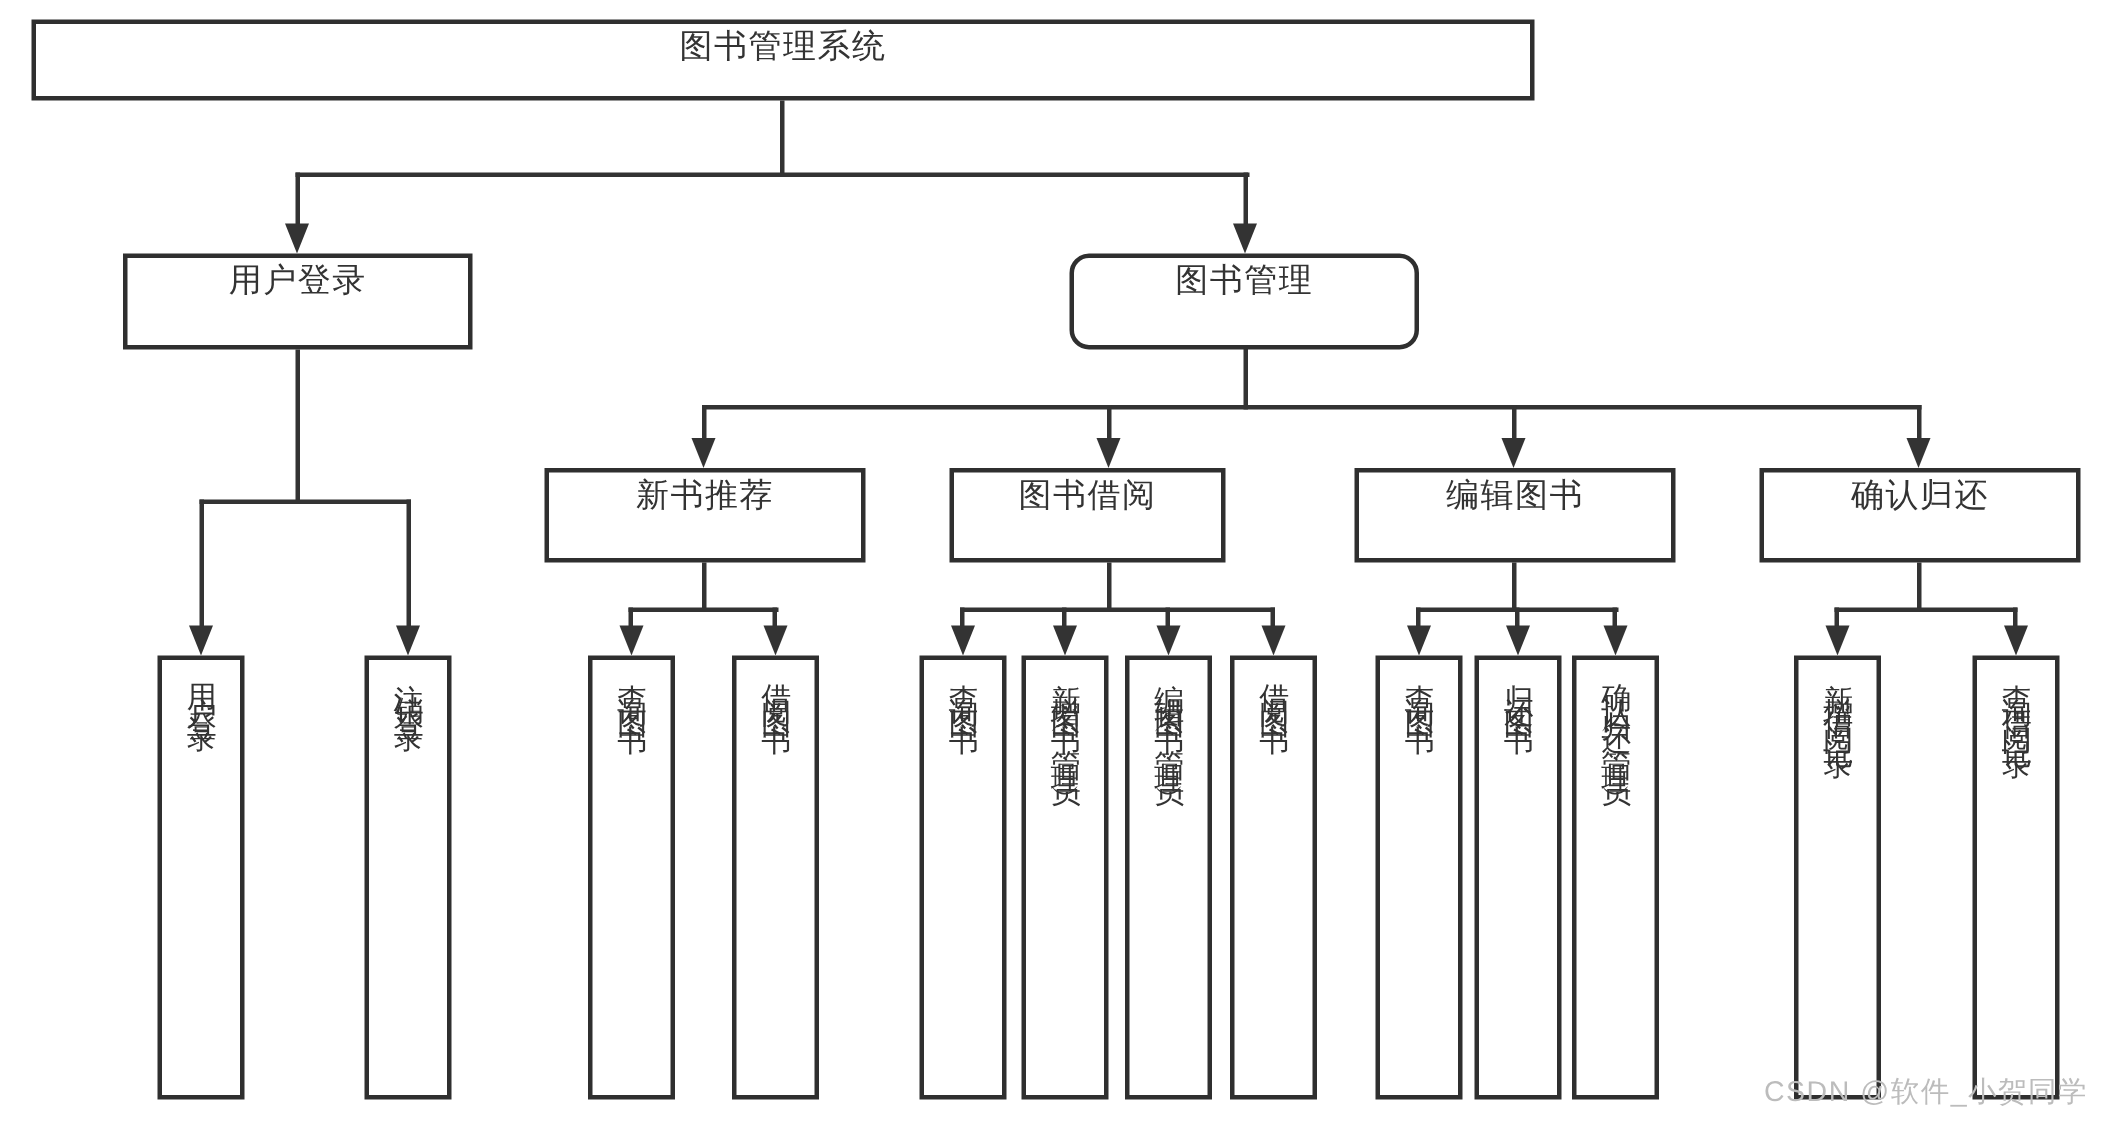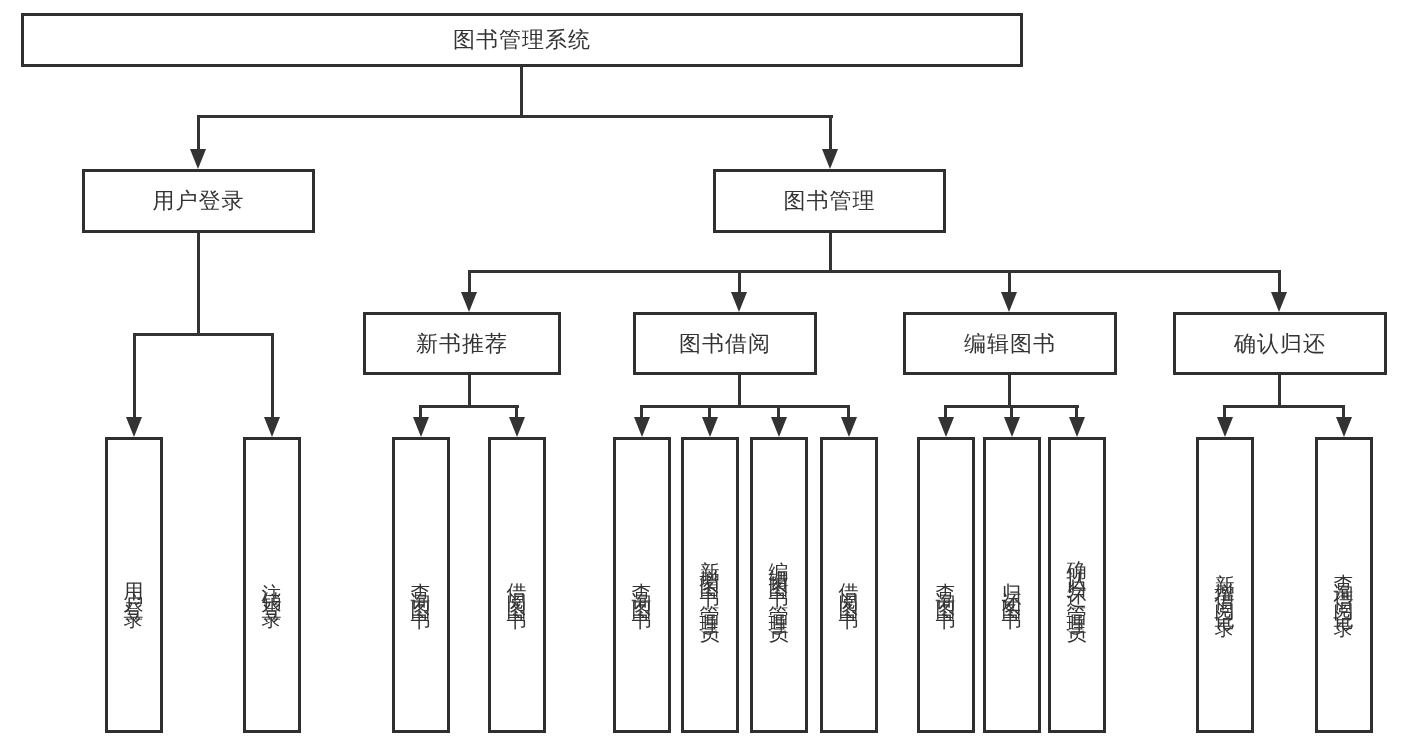--- a/index.html
+++ b/index.html
@@ -30,21 +30,20 @@
     border-right: 8px solid transparent;
     border-top: 20px solid #333333;
   }
   
   .box {
     position: absolute;
     box-sizing: border-box;
     border: 3px solid #2f2f2f;
     background: #ffffff;
     display: flex;
-    align-items: center;
     justify-content: center;
   }
   .hlabel {
     font-size: 22px;
     color: #333333;
     letter-spacing: 1px;
     white-space: nowrap;
   }
   .vtext {
     writing-mode: vertical-lr;
@@ -129,25 +128,25 @@
   <div class="ln" style="left:1342px; top:405px; width:3px; height:14px;"></div>
   <div class="arrow" style="left:1336px; top:417px;"></div>
 
   <div class="box" style="left:21px; top:13px; width:1002px; height:54px;">
     <span class="hlabel">图书管理系统</span>
   </div>
 
   <div class="box" style="left:82px; top:169px; width:233px; height:64px;">
     <span class="hlabel">用户登录</span>
   </div>
-  <div class="box" style="left:713px; top:169px; width:233px; height:64px;">
+  <div class="box" style="left:713px; top:169px; width:233px; height:64px;border-radius:13px;">
     <span class="hlabel">图书管理</span>
   </div>
 
-  <div class="box" style="left:363px; top:312px; width:198px; height:63px;">
+  <div class="box" style="left:363px; top:312px; width:214px; height:63px;">
     <span class="hlabel">新书推荐</span>
   </div>
   <div class="box" style="left:633px; top:312px; width:184px; height:63px;">
     <span class="hlabel">图书借阅</span>
   </div>
   <div class="box" style="left:903px; top:312px; width:214px; height:63px;">
     <span class="hlabel">编辑图书</span>
   </div>
   <div class="box" style="left:1173px; top:312px; width:214px; height:63px;">
     <span class="hlabel">确认归还</span>
@@ -190,14 +189,15 @@
     <span class="vtext">确认归还（管理员）</span>
   </div>
 
   <div class="box" style="left:1196px; top:437px; width:58px; height:296px;">
     <span class="vtext">新增借阅记录</span>
   </div>
   <div class="box" style="left:1315px; top:437px; width:58px; height:296px;">
     <span class="vtext">查询借阅记录</span>
   </div>
 
+  <div class="watermark">CSDN @软件_小贺同学</div>
 
 </div>
 
 </body></html>

